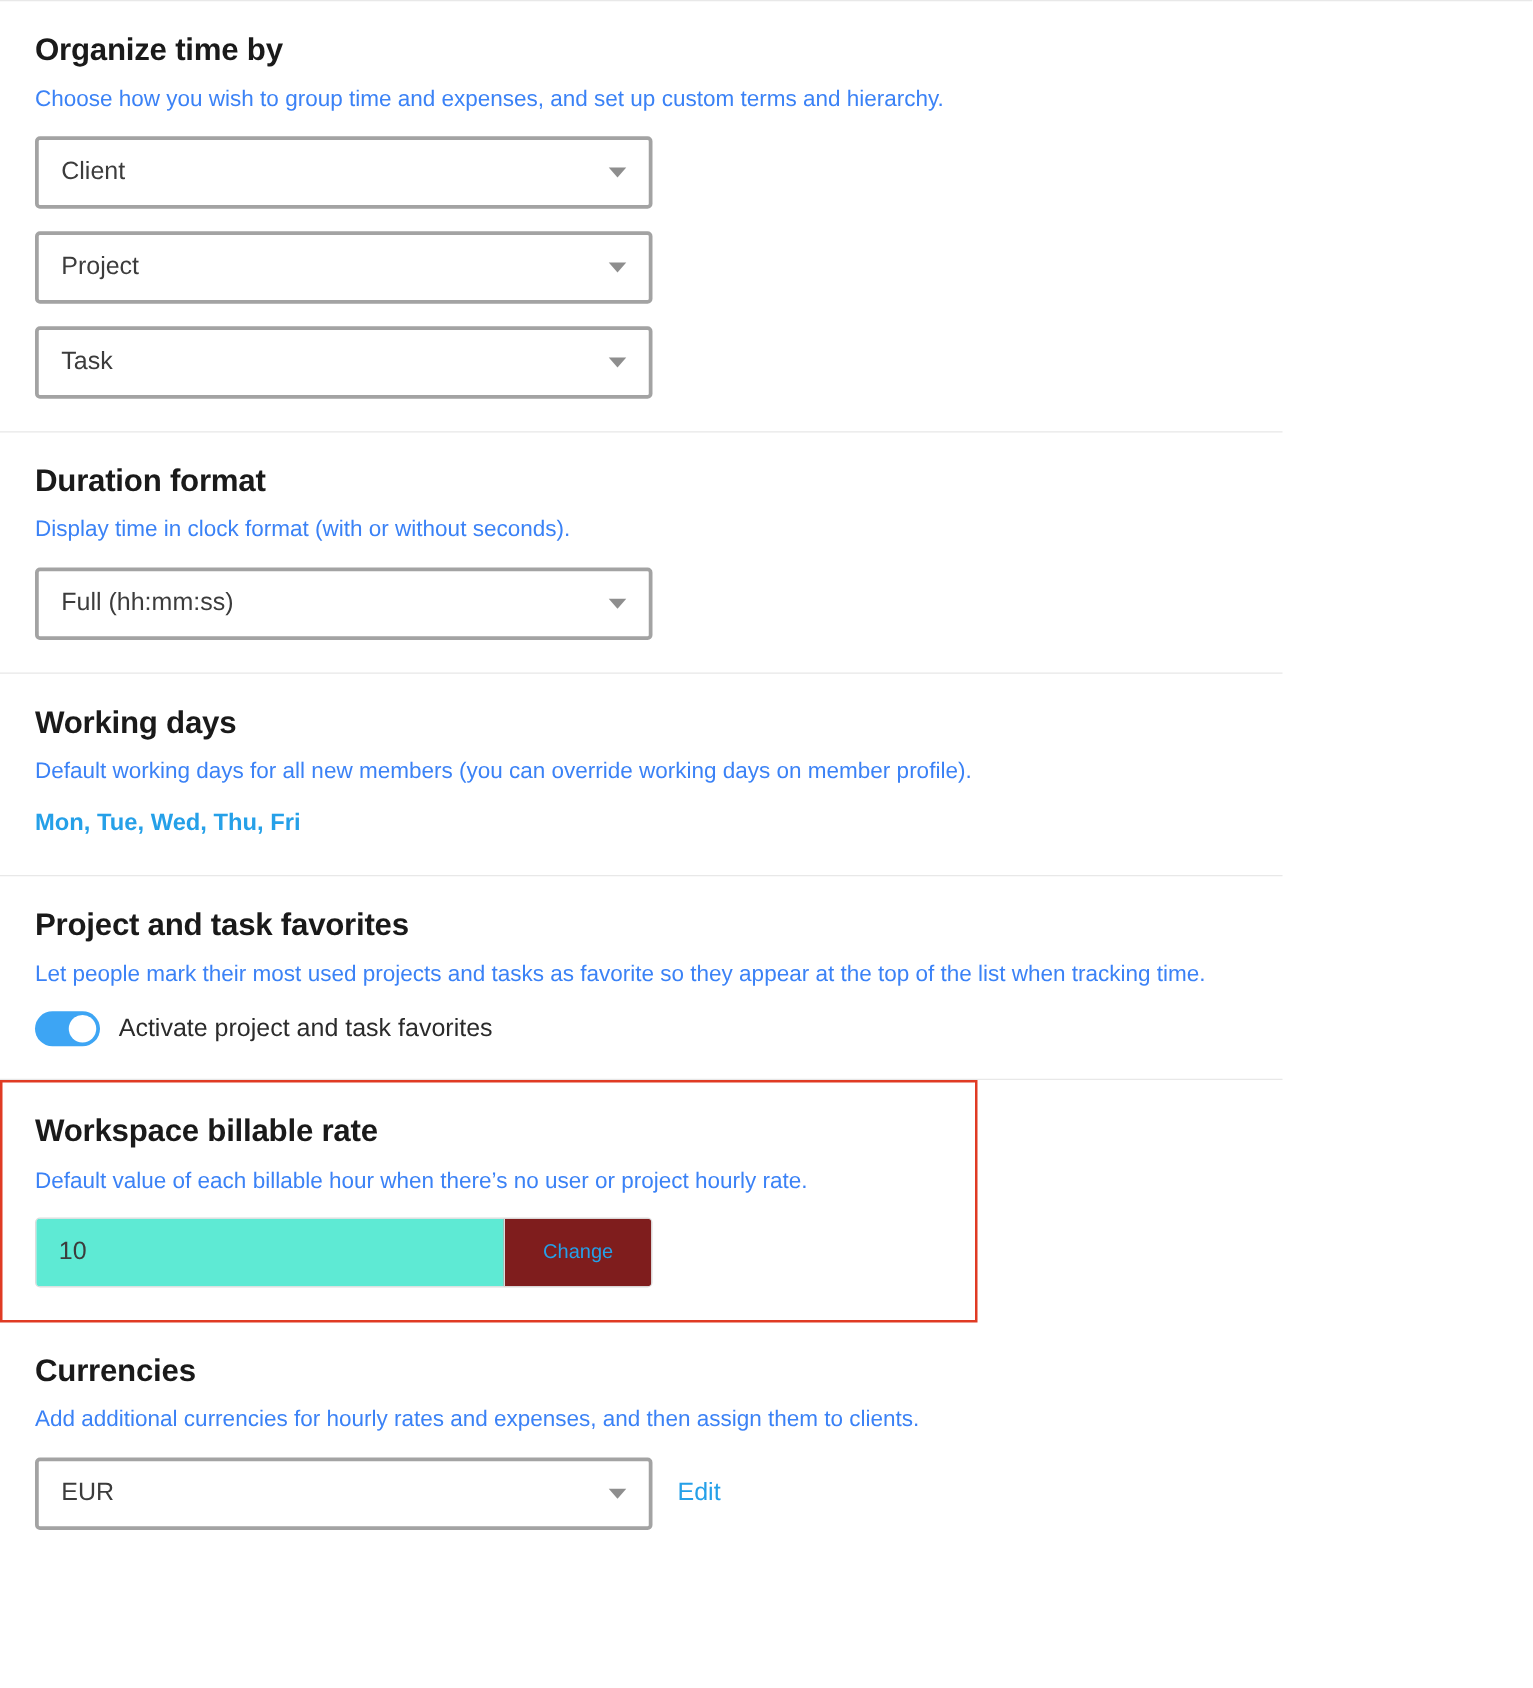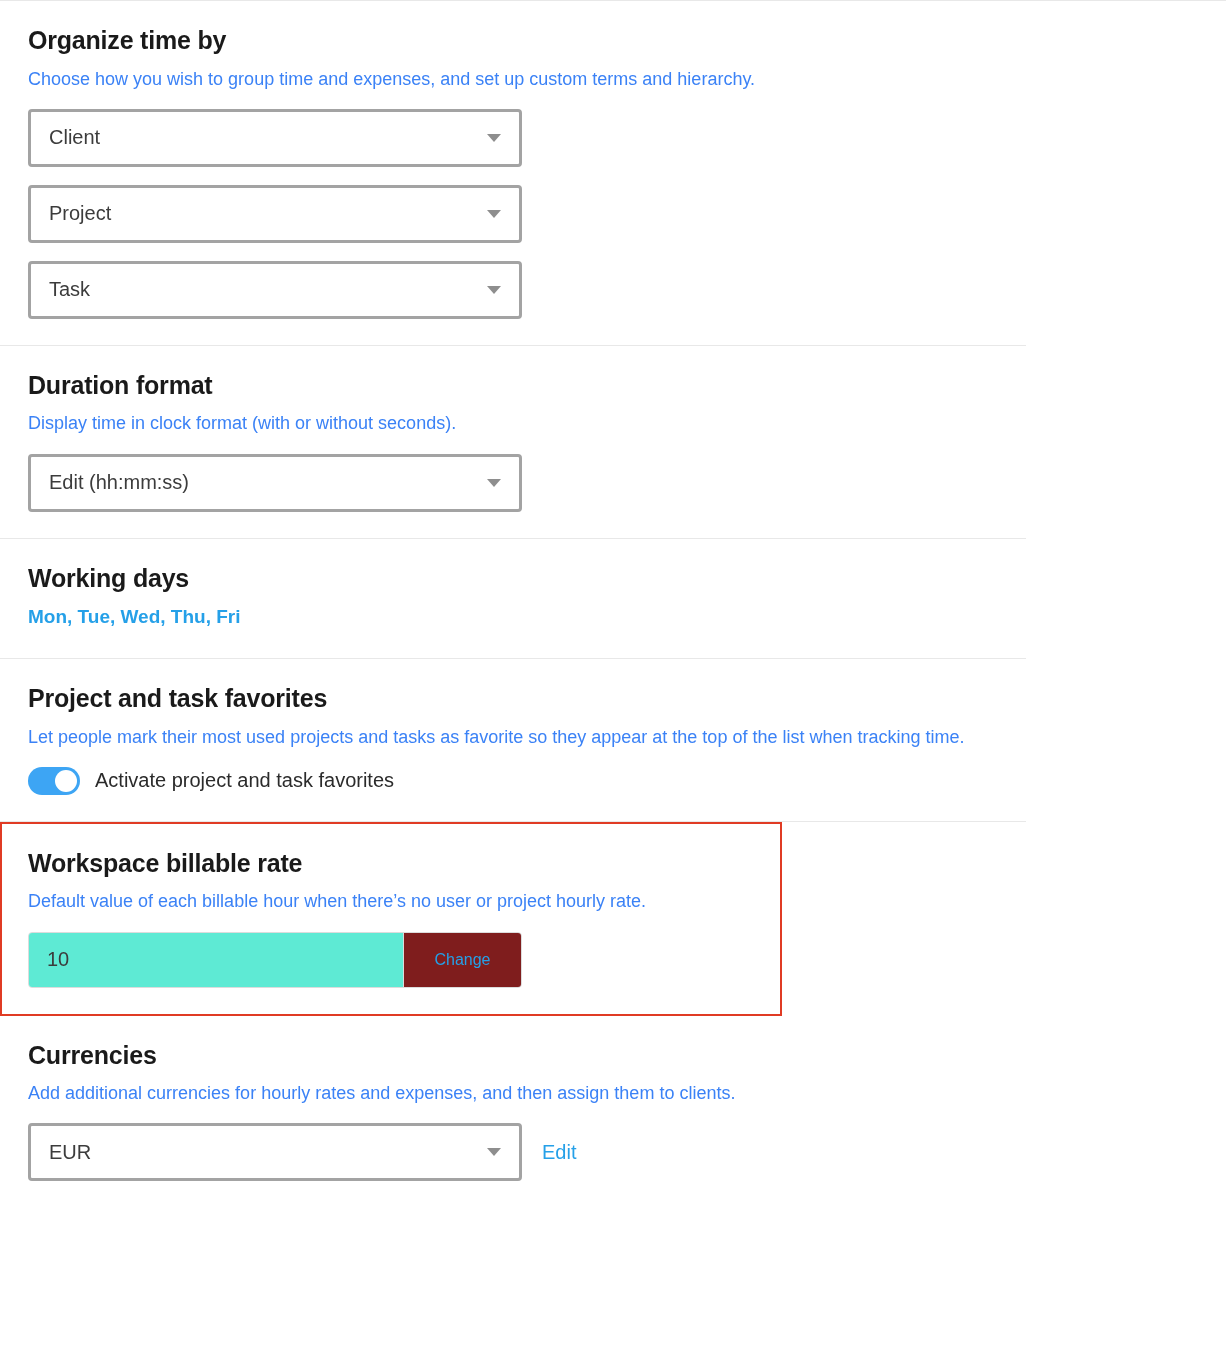--- a/index.html
+++ b/index.html
@@ -193,29 +193,30 @@
       </div>
     </div>
   </div>
 
   <div class="section">
     <div class="section-inner">
       <h2 class="section-title">Duration format</h2>
       <p class="section-desc">Display time in clock format (with or without seconds).</p>
 
       <div class="select">
-        <span class="value">Edit (hh:mm:ss)</span>
+        <span class="value">Full (hh:mm:ss)</span>
         <span class="caret"></span>
       </div>
     </div>
   </div>
 
   <div class="section">
     <div class="section-inner">
       <h2 class="section-title">Working days</h2>
+      <p class="section-desc">Default working days for all new members (you can override working days on member profile).</p>
       <a class="link working-days-link">Mon, Tue, Wed, Thu, Fri</a>
     </div>
   </div>
 
   <div class="section">
     <div class="section-inner">
       <h2 class="section-title">Project and task favorites</h2>
       <p class="section-desc">Let people mark their most used projects and tasks as favorite so they appear at the top of the list when tracking time.</p>
       <div class="toggle-row">
         <div class="toggle">

